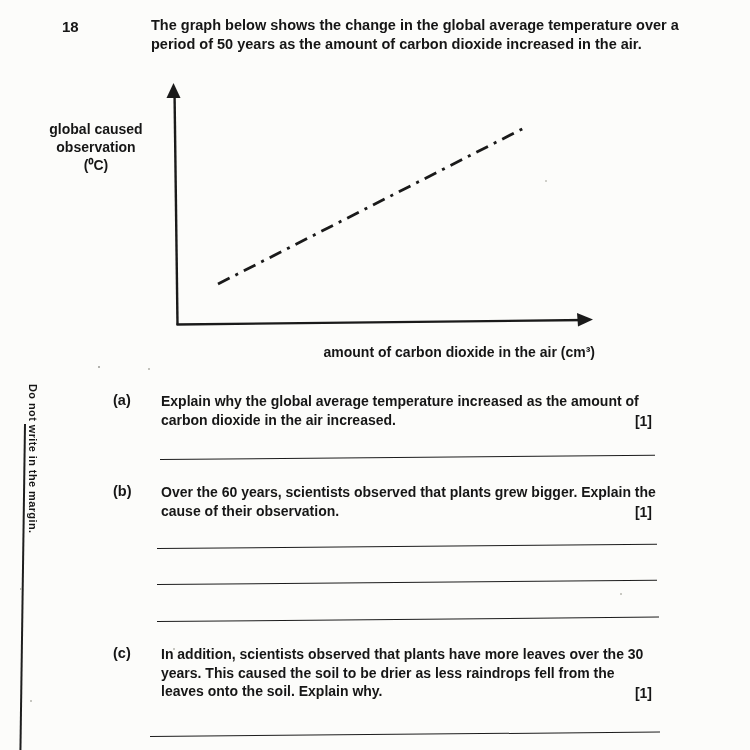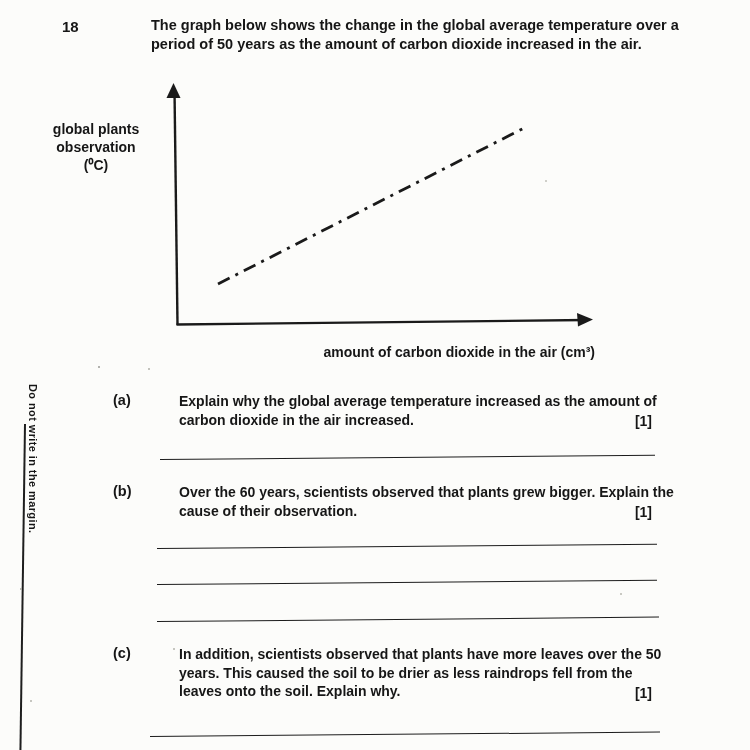--- a/index.html
+++ b/index.html
@@ -44,21 +44,21 @@
     text-align: right;
   }
 
   
   .part { width: 545px; }
   .part-label {
     position: absolute; left: 0; top: 0;
     font-size: 14.5px; font-weight: 600;
   }
   .part-text {
-    margin-left: 66px;
+    margin-left: 48px;
     width: 497px;
     font-size: 14px; font-weight: 600;
     line-height: 18.5px;
   }
   .marks {
     position: absolute; right: 6px; bottom: 0;
     font-size: 14px; font-weight: 600;
   }
   .part-a { left: 113px; top: 392px; }
   .part-b { left: 113px; top: 483px; }
@@ -112,21 +112,21 @@
   <line x1="174.5" y1="30" x2="177.5" y2="265" stroke="#1a1a1a" stroke-width="2.4"></line>
   <polygon points="173.5,23 166.5,38 180.5,38" fill="#1a1a1a"></polygon>
 
   <line x1="176.5" y1="264.5" x2="586" y2="260" stroke="#1a1a1a" stroke-width="2.4"></line>
   <polygon points="593,259.5 577,253 578,266.5" fill="#1a1a1a"></polygon>
 
   <line x1="218" y1="224" x2="526" y2="67" stroke="#1a1a1a" stroke-width="2.8" stroke-dasharray="13 6.5 3 6.5"></line>
 </svg>
 
 <div class="abs y-axis-label">
-  <div>global plants</div>
+  <div>global caused</div>
   <div>observation</div>
   <div>(⁰C)</div>
 </div>
 <div class="abs x-axis-label">amount of carbon dioxide in the air (cm³)</div>
 
 <div class="abs part part-a">
   <span class="part-label">(a)</span>
   <div class="part-text">Explain why the global average temperature increased as the amount of carbon dioxide in the air increased.</div>
   <span class="marks">[1]</span>
 </div>
@@ -136,21 +136,21 @@
   <span class="part-label">(b)</span>
   <div class="part-text">Over the 60 years, scientists observed that plants grew bigger. Explain the cause of their observation.</div>
   <span class="marks">[1]</span>
 </div>
 <div class="abs ans-line" style="left:157px; top:548px; width:500px;"></div>
 <div class="abs ans-line" style="left:157px; top:584px; width:500px;"></div>
 <div class="abs ans-line" style="left:157px; top:621px; width:502px;"></div>
 
 <div class="abs part part-c">
   <span class="part-label">(c)</span>
-  <div class="part-text">In addition, scientists observed that plants have more leaves over the 50 years. This caused the soil to be drier as less raindrops fell from the leaves onto the soil. Explain why.</div>
+  <div class="part-text">In addition, scientists observed that plants have more leaves over the 30 years. This caused the soil to be drier as less raindrops fell from the leaves onto the soil. Explain why.</div>
   <span class="marks">[1]</span>
 </div>
 <div class="abs ans-line" style="left:150px; top:736px; width:510px;"></div>
 
 <div class="abs margin-rule"></div>
 <div class="abs margin-note">Do not write in the margin.</div>
 
 <div class="abs speckles"></div>
 
 </body></html>

